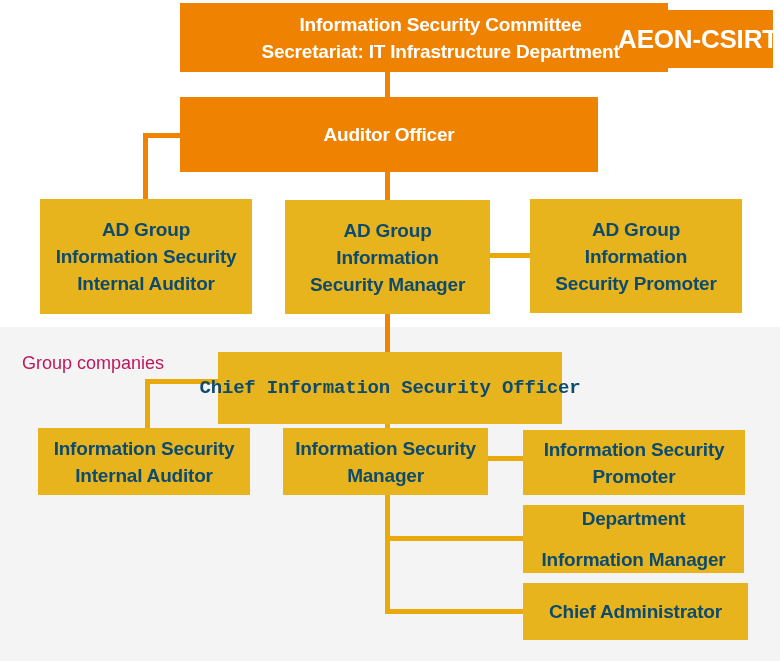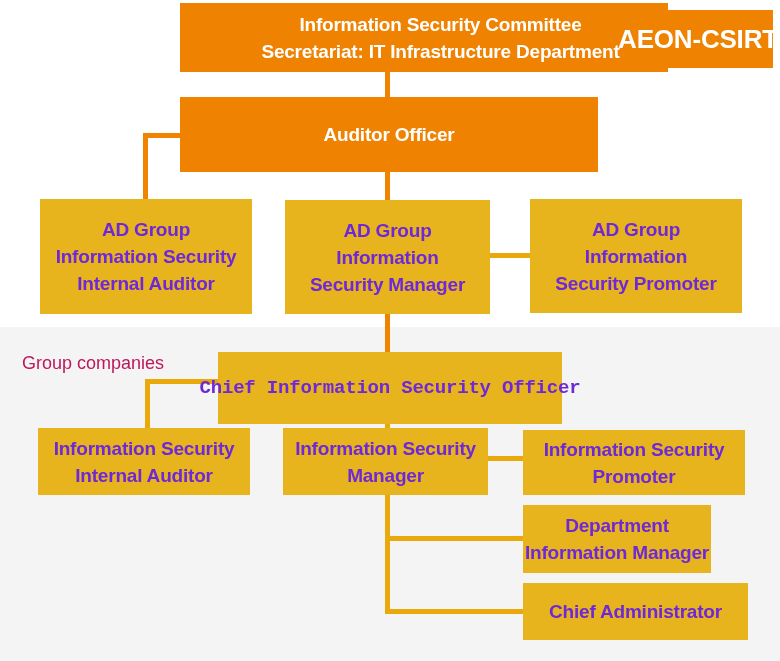--- a/index.html
+++ b/index.html
@@ -28,21 +28,21 @@
     justify-content: center;
     text-align: center;
     box-sizing: border-box;
   }
   .box.orange {
     background: #ef8200;
     color: #ffffff;
   }
   .box.gold {
     background: #e8b41e;
-    color: #6d28d9;
+    color: #0c4a6e;
   }
   .box .ln {
     font-weight: bold;
     font-size: 19px;
     line-height: 27px;
     letter-spacing: -0.2px;
     white-space: nowrap;
   }
   .box.csirt .ln { font-size: 26px; }
   .conn {
@@ -125,21 +125,21 @@
   <div class="box gold" style="left:283px; top:428px; width:205px; height:67px;">
     <div class="ln">Information Security</div>
     <div class="ln">Manager</div>
   </div>
 
   <div class="box gold" style="left:523px; top:430px; width:222px; height:65px;">
     <div class="ln">Information Security</div>
     <div class="ln">Promoter</div>
   </div>
 
-  <div class="box gold" style="left:523px; top:505px; width:188px; height:68px;">
+  <div class="box gold" style="left:523px; top:505px; width:221px; height:68px;justify-content:space-between;">
     <div class="ln">Department</div>
     <div class="ln">Information Manager</div>
   </div>
 
   <div class="box gold" style="left:523px; top:583px; width:225px; height:57px;">
     <div class="ln">Chief Administrator</div>
   </div>
 
 </div>
 

